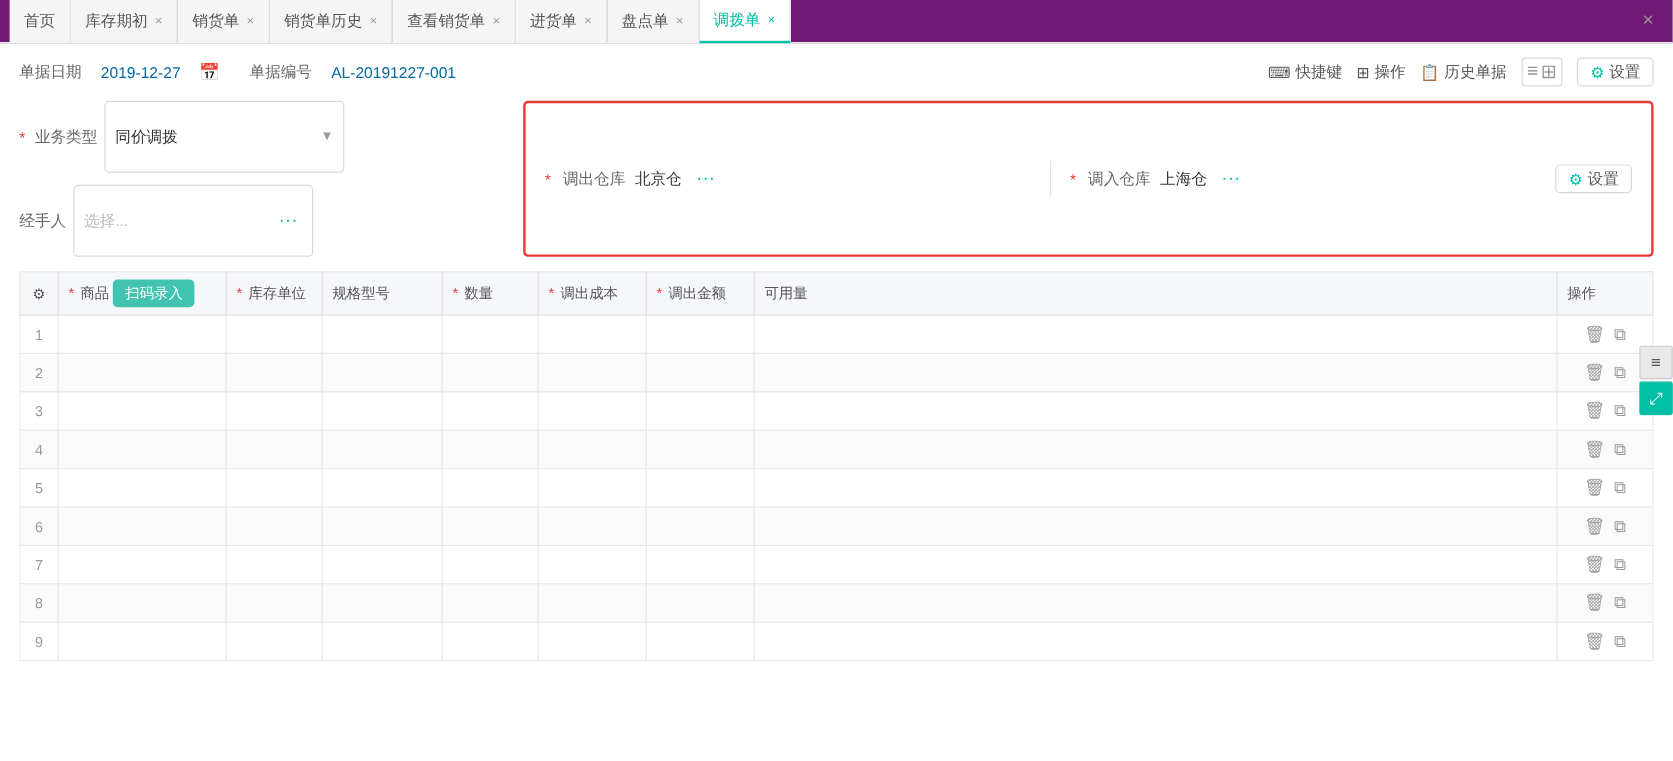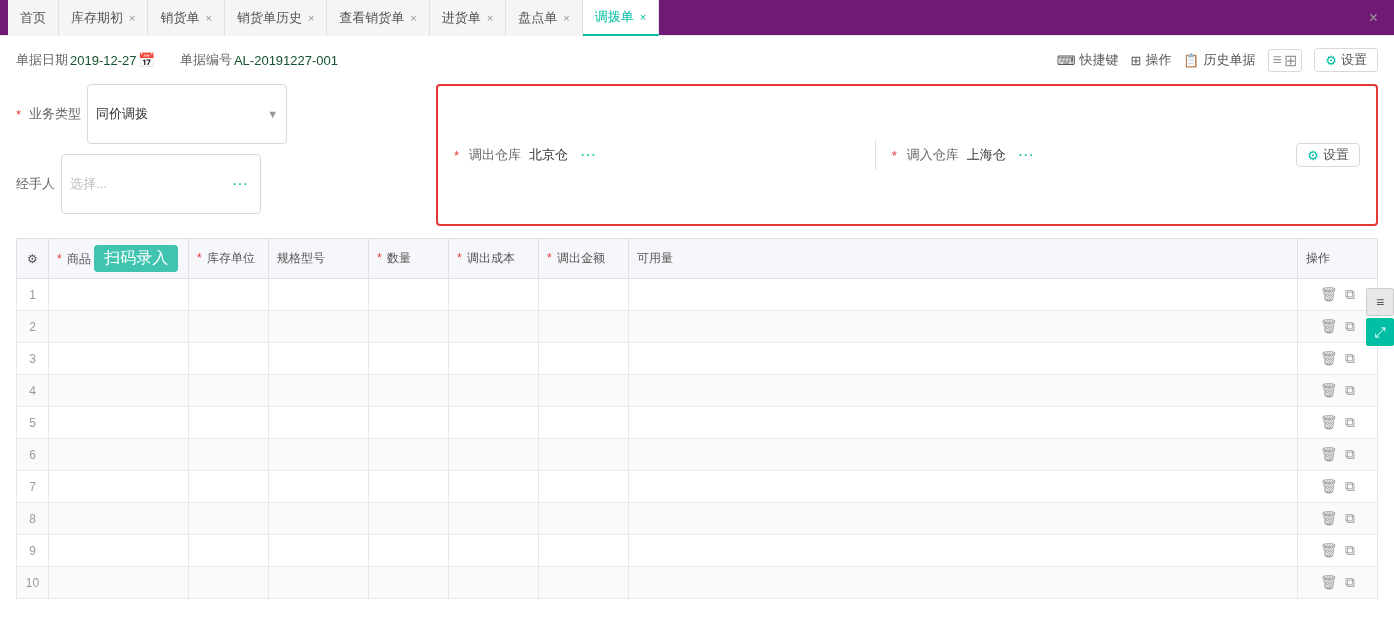--- a/index.html
+++ b/index.html
@@ -56,25 +56,25 @@
     
     .header-row {
       display: flex;
       align-items: center;
       margin-bottom: 12px;
       gap: 24px;
     }
     .header-field {
       display: flex;
       align-items: center;
-      gap: 2px;
+      gap: 16px;
       font-size: 13px;
     }
     .header-field label { color: #666; }
-    .header-field .value { color: #14532d; }
+    .header-field .value { color: #0369a1; }
     .header-field .calendar-icon {
       color: #00bfa5;
       cursor: pointer;
       font-size: 14px;
     }
     .header-actions {
       margin-left: auto;
       display: flex;
       align-items: center;
       gap: 12px;
@@ -122,21 +122,21 @@
       align-items: center;
       gap: 0;
       position: relative;
     }
     .form-field {
       display: flex;
       align-items: center;
       gap: 6px;
       margin-bottom: 10px;
     }
-    .form-field:last-child { margin-bottom: 12px; }
+    .form-field:last-child { margin-bottom: 0; }
     .req-star { color: #e53935; margin-right: 2px; }
     .field-label { color: #666; white-space: nowrap; }
     .field-value { color: #333; }
     .select-wrapper {
       display: flex;
       align-items: center;
       border: 1px solid #d9d9d9;
       border-radius: 4px;
       padding: 20px 8px;
       min-width: 200px;
@@ -165,21 +165,21 @@
 
     
     .table-section { width: 100%; }
     .btn-scan {
       background: #40c4b0;
       color: #fff;
       border: none;
       border-radius: 4px;
       padding: 3px 10px;
       cursor: pointer;
-      font-size: 16px;
+      font-size: 12px;
     }
 
     table {
       width: 100%;
       border-collapse: collapse;
       font-size: 12px;
     }
     thead tr {
       background: #f5f7fa;
     }
@@ -543,34 +543,20 @@
               <td></td>
               <td></td>
               <td></td>
               <td></td>
               <td></td>
               <td class="op-col">
     <span class="op-icon" title="删除">🗑</span>
     <span class="op-icon" title="复制">⧉</span>
   </td>
             </tr>
-            <tr>
-              <td class="row-num">10</td>
-              <td></td>
-              <td></td>
-              <td></td>
-              <td></td>
-              <td></td>
-              <td></td>
-              <td></td>
-              <td class="op-col">
-    <span class="op-icon" title="删除">🗑</span>
-    <span class="op-icon" title="复制">⧉</span>
-  </td>
-            </tr>
           </tbody>
       </table>
     </div>
   </div>
 </div>
 
 <div class="right-sidebar">
   <div class="sidebar-btn">≡</div>
   <div class="sidebar-btn green">⤢</div>
 </div>

